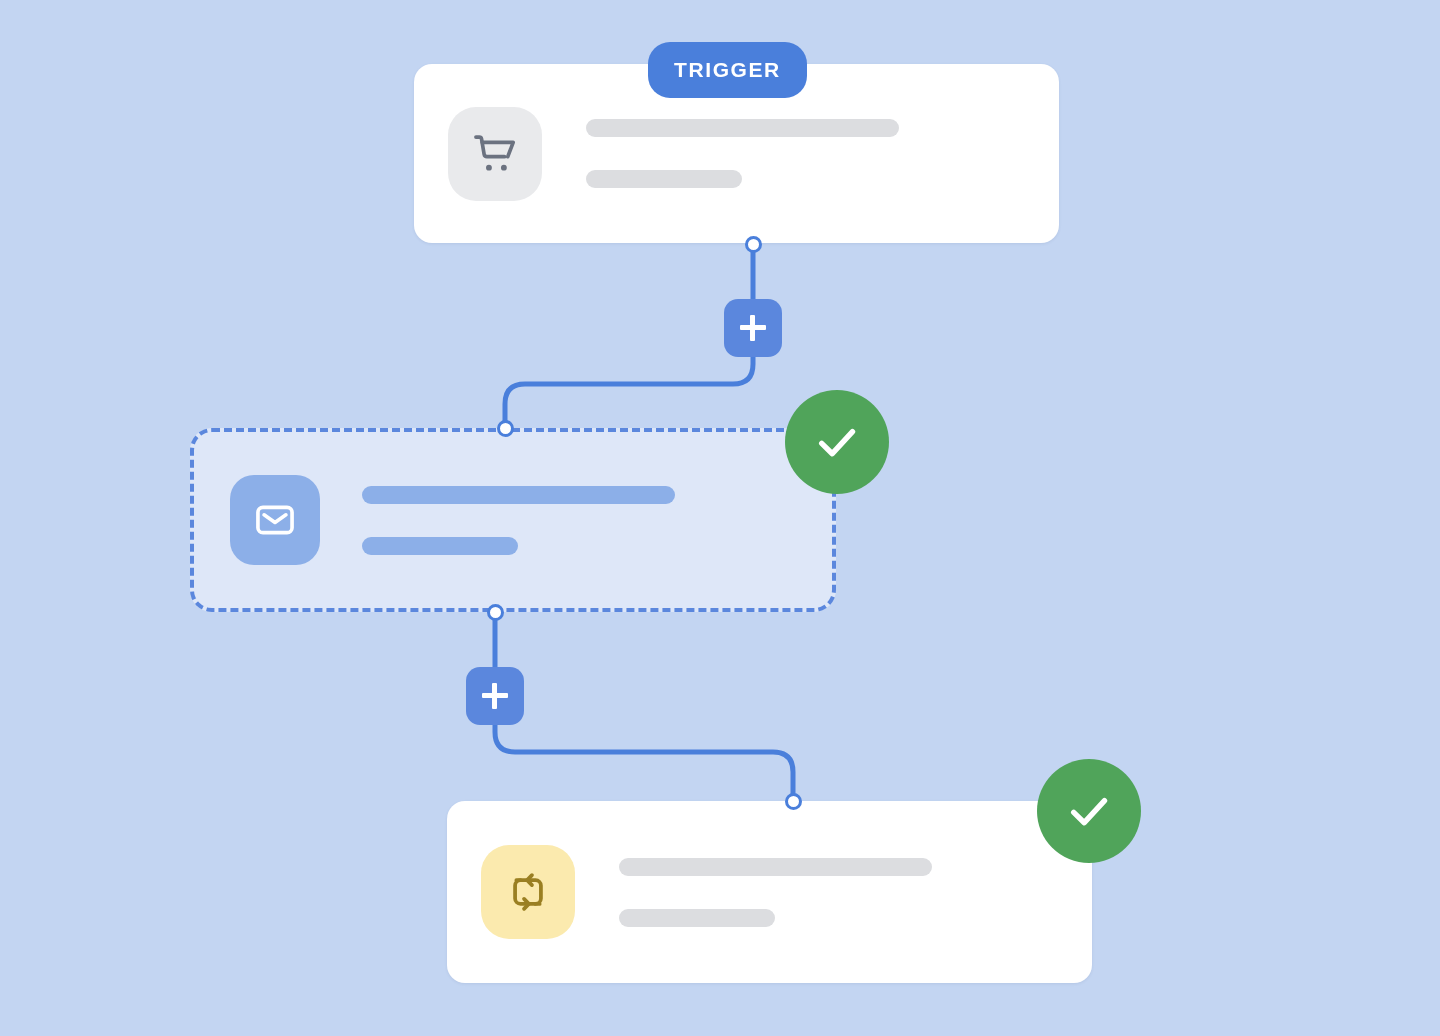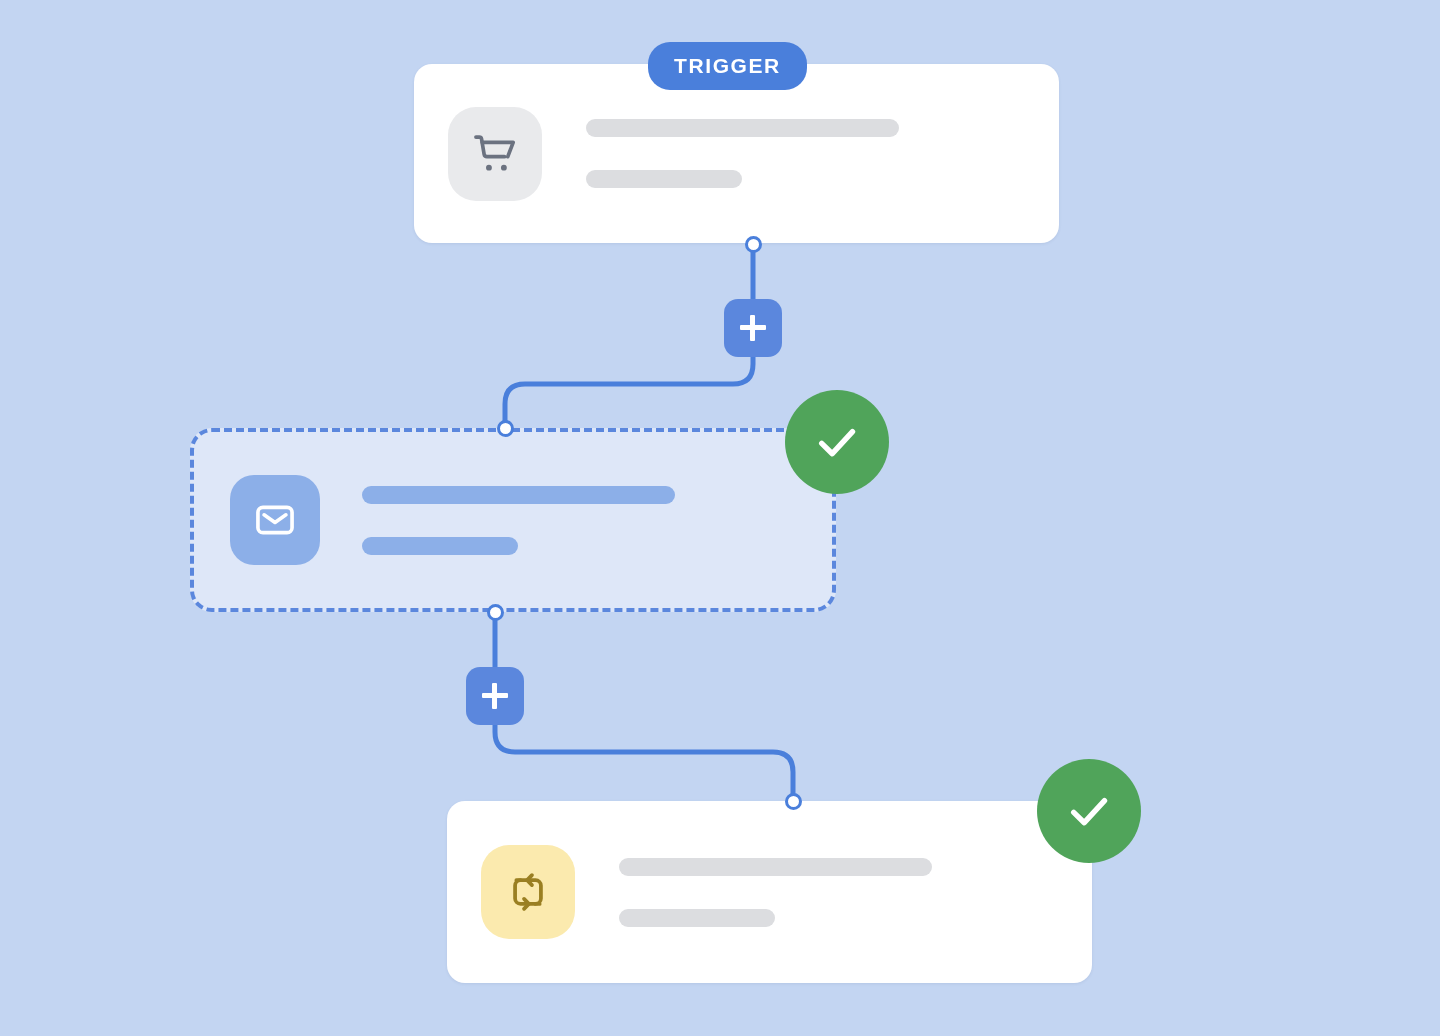--- a/index.html
+++ b/index.html
@@ -84,21 +84,21 @@
     position: absolute;
     display: flex;
     align-items: center;
     justify-content: center;
     background: #4a7fdb;
     color: #ffffff;
     border-radius: 22px;
     font-size: 21px;
     font-weight: bold;
     letter-spacing: 1.6px;
-    height: 48px;
+    height: 56px;
     padding: 0 26px;
   }
 
   
   .plus-btn {
     position: absolute;
     width: 58px;
     height: 58px;
     border-radius: 14px;
     background: #5b87dd;

